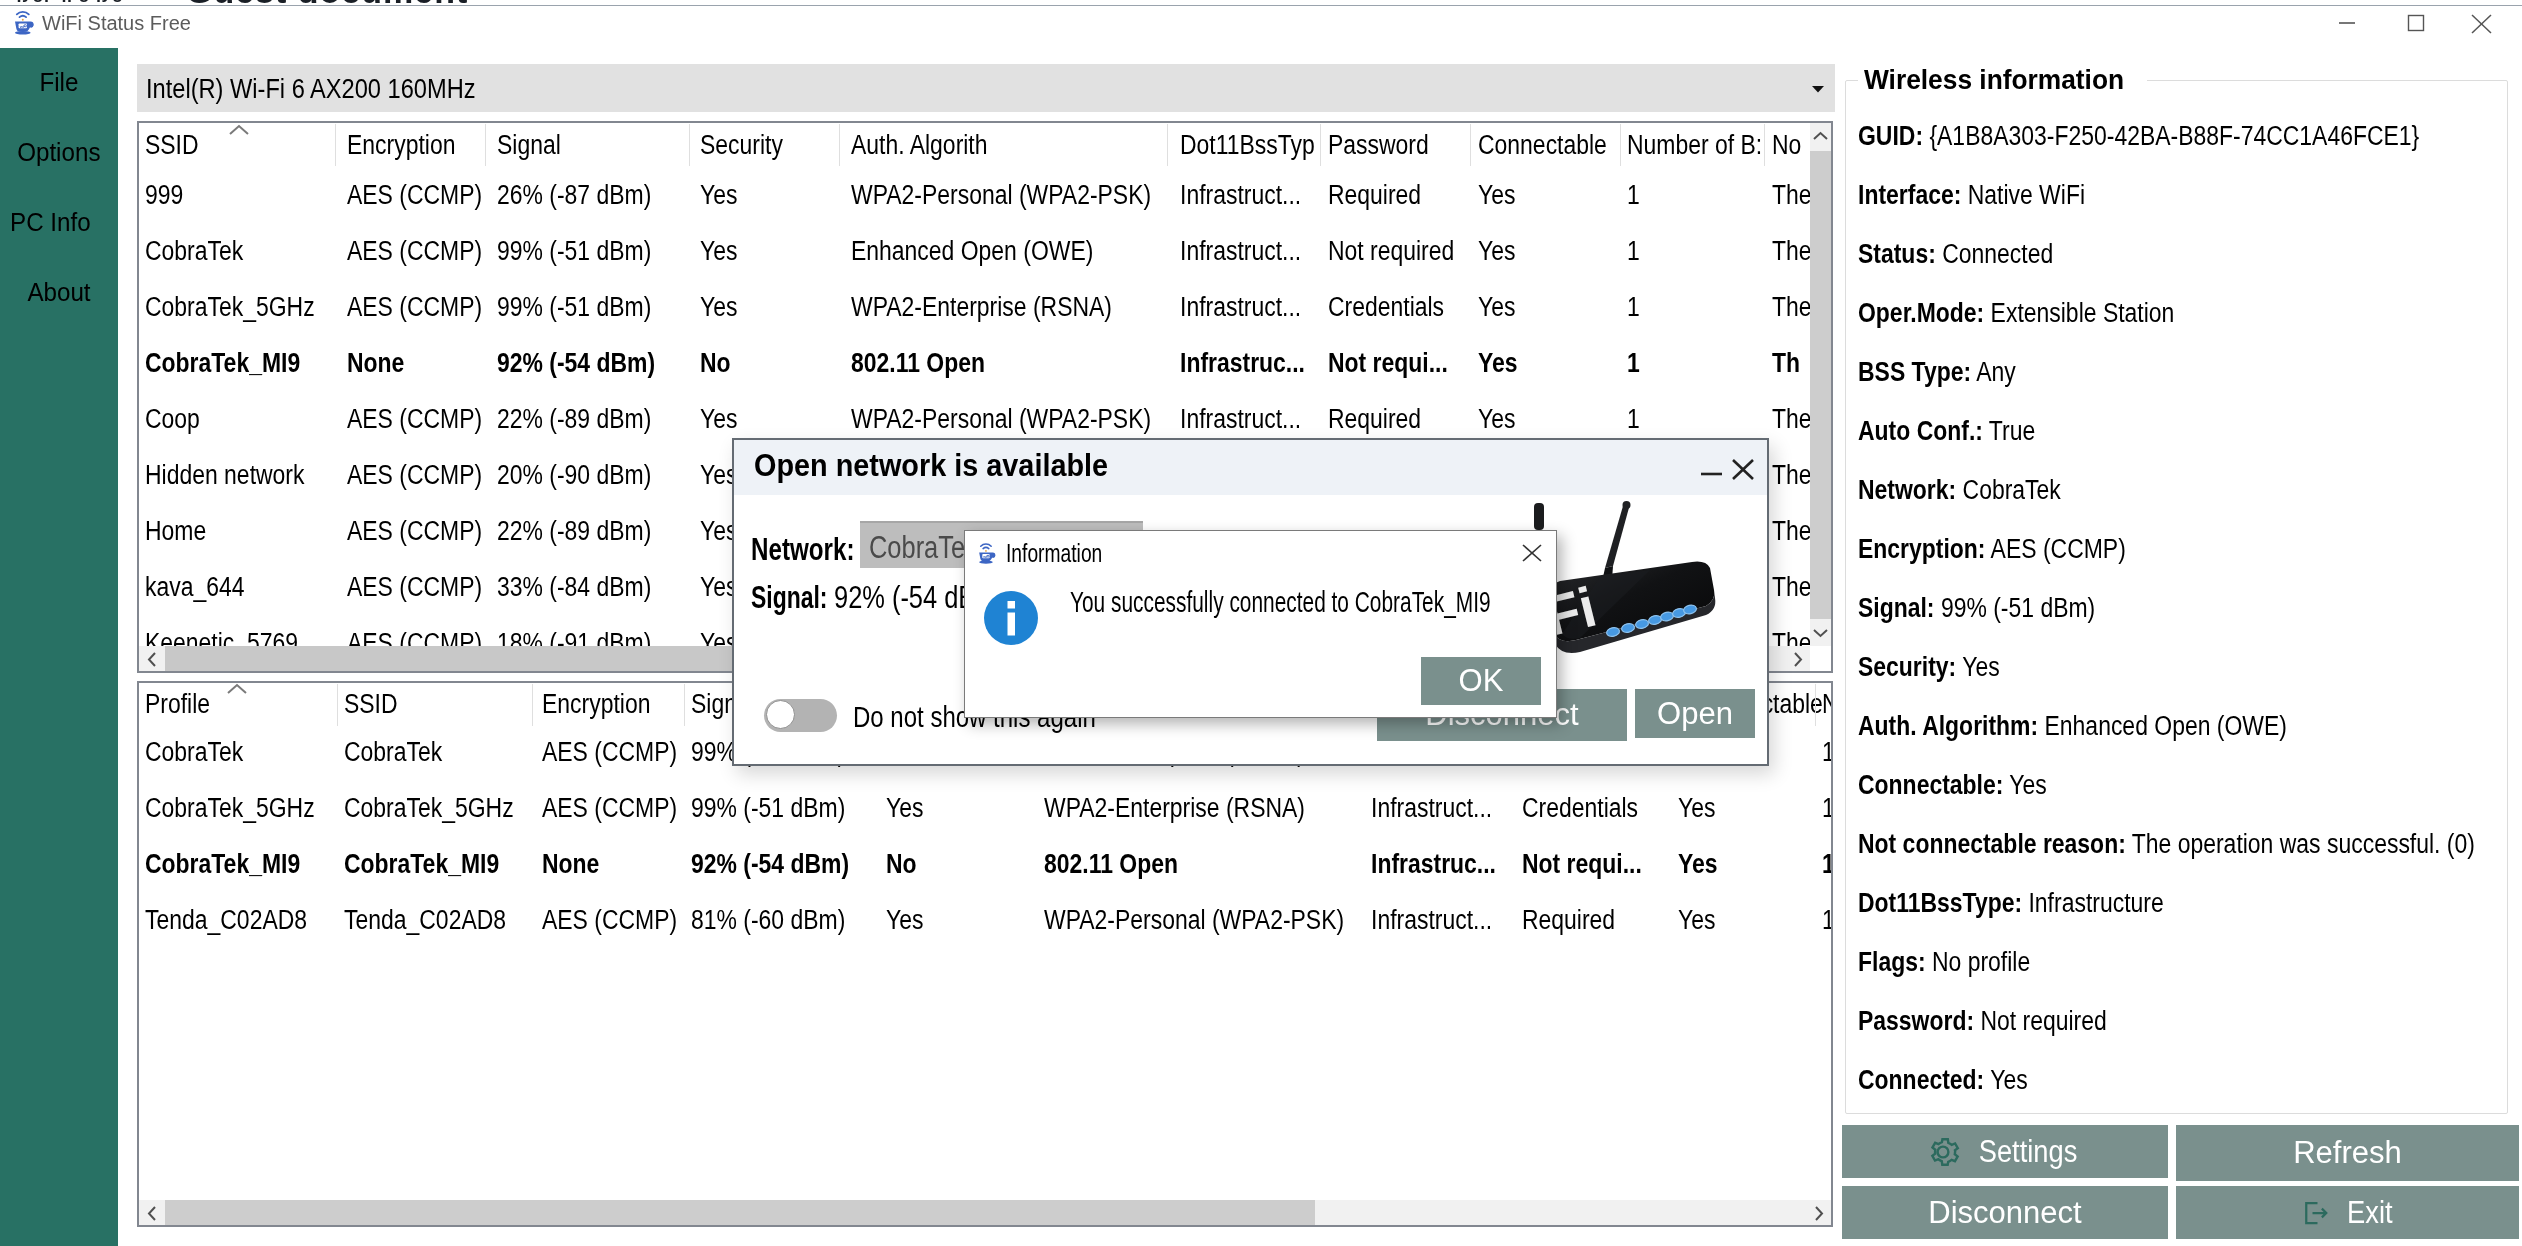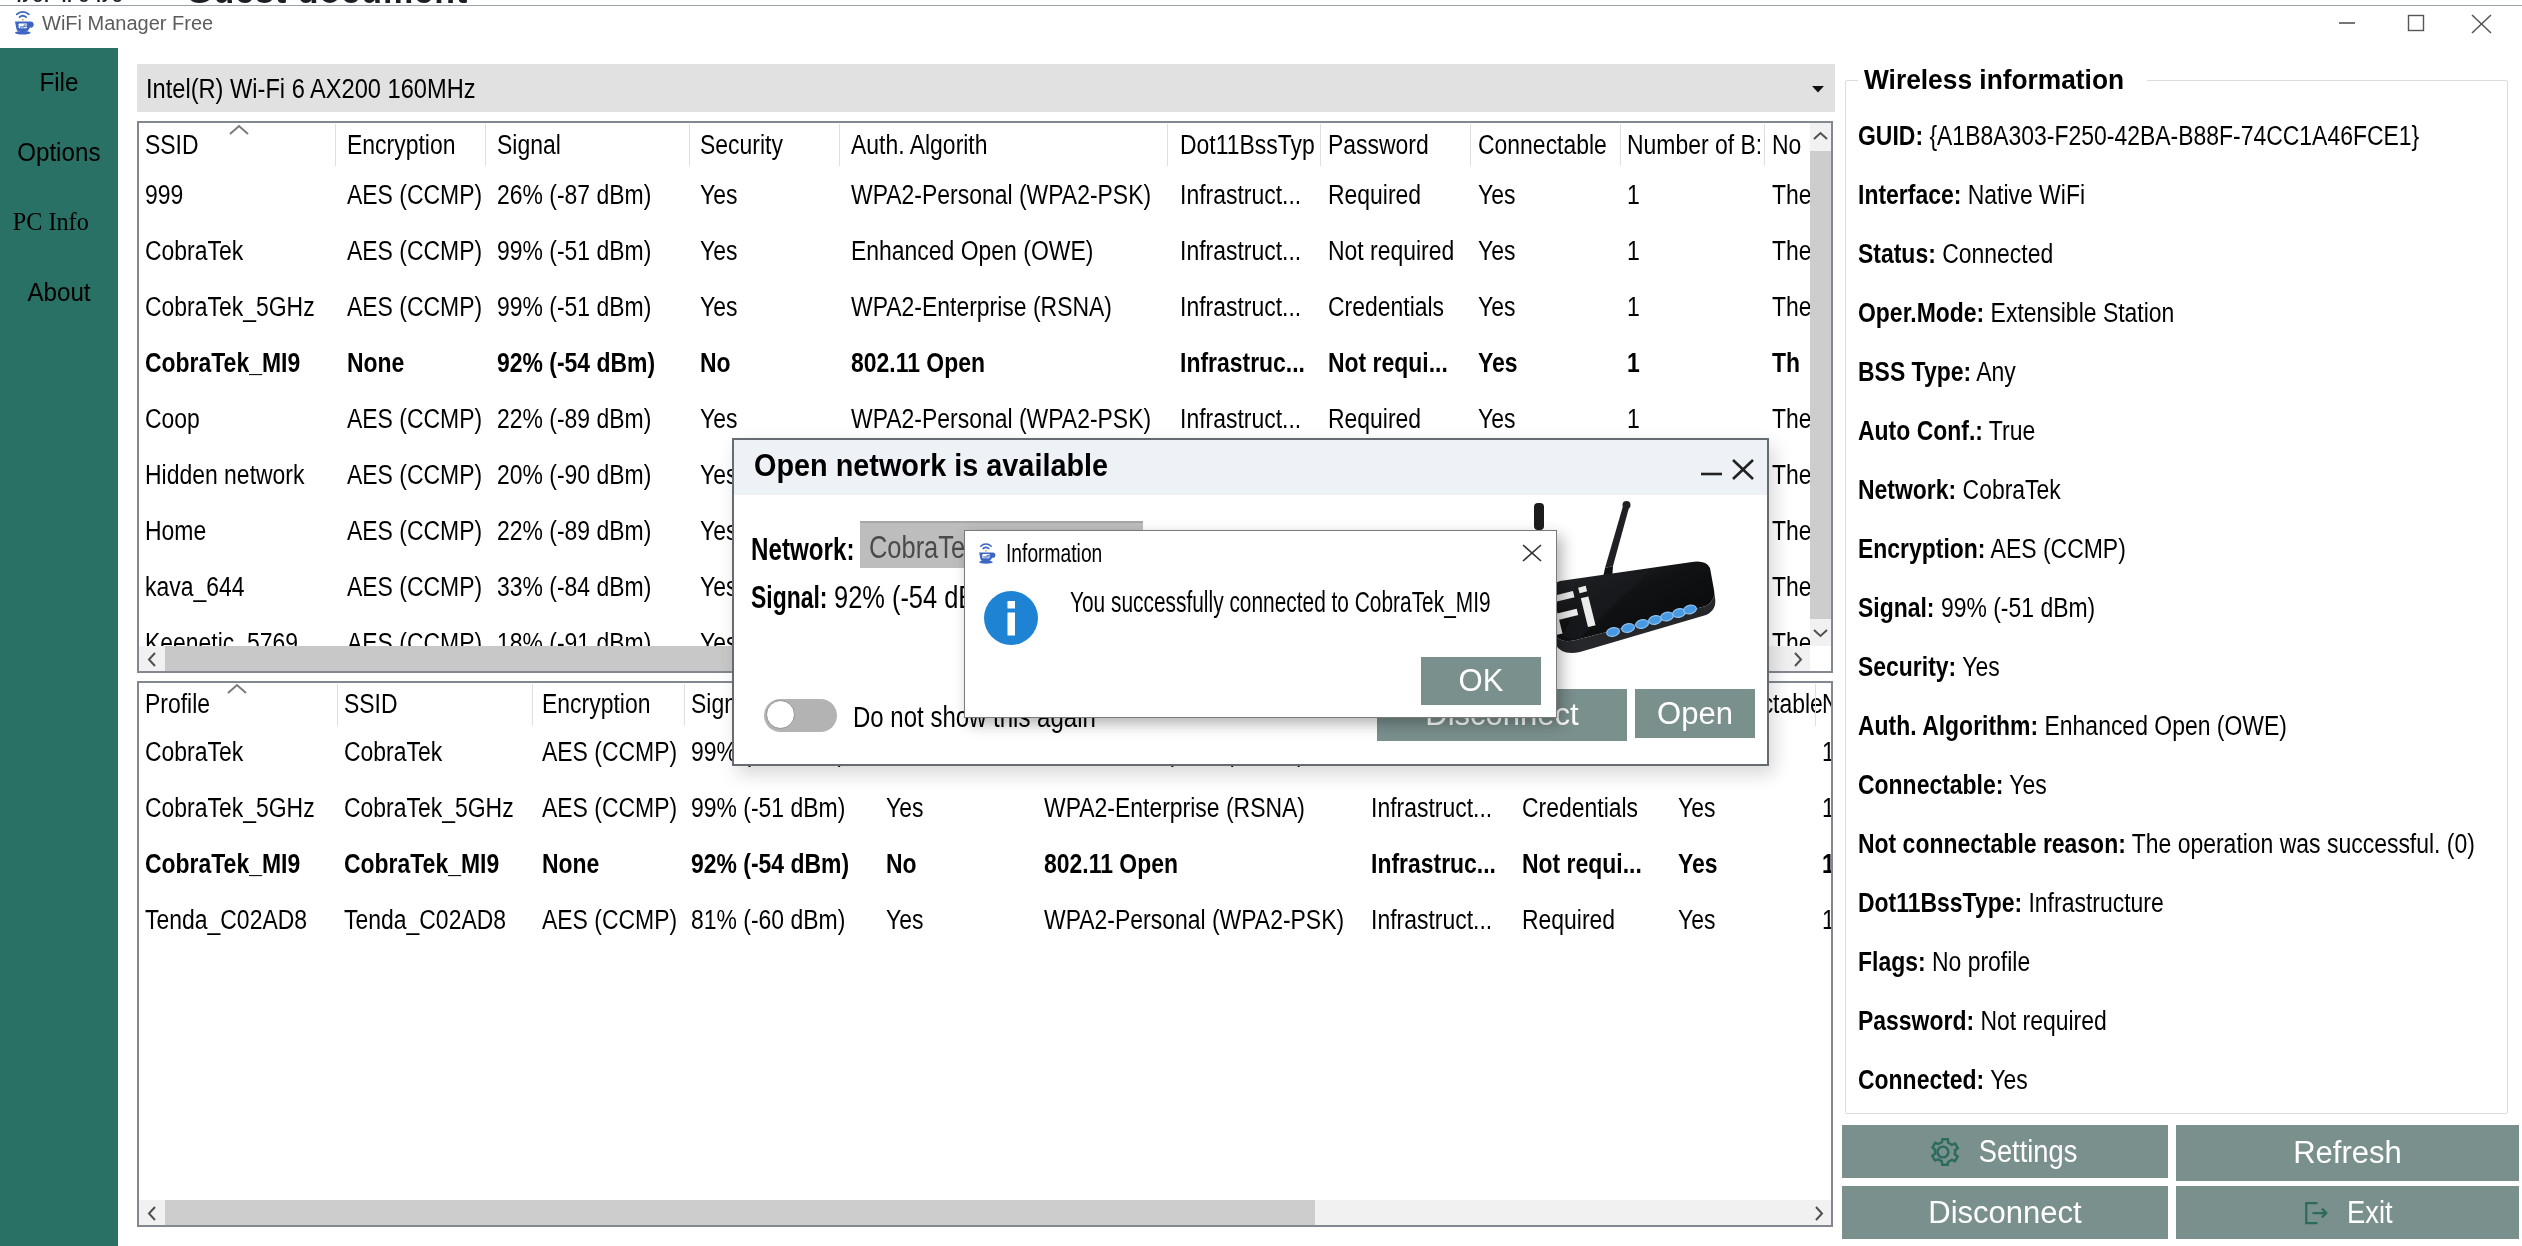--- a/index.html
+++ b/index.html
@@ -13,21 +13,21 @@
 .rp{position:absolute;font-size:27px;white-space:pre;color:#000;transform:scaleX(0.85);transform-origin:0 0;}
 .btn{position:absolute;background:#7a908d;color:#fff;display:flex;align-items:center;justify-content:center;font-size:31px;}
 .btn>span{transform:scaleX(0.88);}
 </style></head><body>
 
 <div class="abs" style="left:0;top:0;width:2522px;height:6px;overflow:hidden;background:#fff;">
 <div class="abs" style="left:0px;top:-18px;font-size:18px;font-weight:bold;color:#1a1f26;letter-spacing:0.5px;">aqygpqpgqyg</div>
 <div class="abs" style="left:186px;top:-28px;font-size:34px;font-weight:bold;color:#1a1f26;letter-spacing:1px;">Guest document</div>
 </div>
 <div class="abs" style="left:0;top:5px;width:2522px;height:1px;background:#9aa3ad;"></div>
-<div class="abs" style="left:42px;top:12px;font-size:20px;color:#5c5c5c;">WiFi Manager Free</div>
+<div class="abs" style="left:42px;top:12px;font-size:20px;color:#5c5c5c;">WiFi Status Free</div>
 <svg class="abs" style="left:12px;top:7px" width="24" height="28" viewBox="0 0 40 46">
 <g fill="none" stroke="#3d66c4" stroke-linecap="round">
 <path d="M8 12 A 14 14 0 0 1 28 12" stroke-width="3"></path>
 <path d="M12.5 16.5 A 8.6 8.6 0 0 1 23.5 16.5" stroke-width="3"></path>
 <circle cx="18" cy="21" r="1.6" fill="#e8a33d" stroke="none"></circle>
 </g>
 <g>
 <path d="M5 24 h26 a5 5 0 0 1 5 5 a5 5 0 0 1 -6.2 4.85 L28 37 a7 7 0 0 1 -6 4 h-8 a7 7 0 0 1 -6.9 -6 z" fill="#3d66c4"></path>
 <path d="M31.5 26.5 a3 3 0 0 1 0 6" fill="none" stroke="#3d66c4" stroke-width="2.4"></path>
 <ellipse cx="18" cy="42.5" rx="13" ry="3" fill="#3d66c4"></ellipse>
@@ -43,21 +43,21 @@
     <line x1="142" y1="7" x2="161" y2="25" stroke="#555" stroke-width="1.5"></line>
     <line x1="161" y1="7" x2="142" y2="25" stroke="#555" stroke-width="1.5"></line>
   </svg>
 <div class="abs" style="left:0;top:48px;width:118px;height:1198px;background:#287164;"></div>
 <div class="abs" style="left:0;top:62px;width:118px;height:40px;display:flex;align-items:center;justify-content:center;font-size:26px;color:#000;">
     <span style="transform:scaleX(0.93);display:inline-block;">File</span>
   </div>
 <div class="abs" style="left:0;top:132px;width:118px;height:40px;display:flex;align-items:center;justify-content:center;font-size:26px;color:#000;">
     <span style="transform:scaleX(0.93);display:inline-block;">Options</span>
   </div>
-<div class="abs" style="left:0;top:202px;width:101px;height:40px;display:flex;align-items:center;justify-content:center;font-size:26px;color:#000;font-family:Liberation Serif, serif;">
+<div class="abs" style="left:0;top:202px;width:101px;height:40px;display:flex;align-items:center;justify-content:center;font-size:26px;color:#000;">
     <span style="transform:scaleX(0.93);display:inline-block;">PC Info</span>
   </div>
 <div class="abs" style="left:0;top:272px;width:118px;height:40px;display:flex;align-items:center;justify-content:center;font-size:26px;color:#000;">
     <span style="transform:scaleX(0.93);display:inline-block;">About</span>
   </div>
 <div class="abs" style="left:137px;top:64px;width:1698px;height:48px;background:#e1e1e1;"></div>
 <div class="abs" style="left:146px;top:74px;font-size:27px;color:#000;transform:scaleX(0.875);transform-origin:0 0;">Intel(R) Wi-Fi 6 AX200 160MHz</div>
 <svg class="abs" style="left:1811px;top:85px" width="14" height="8" viewBox="0 0 14 8">
     <path d="M1 1 H13 L7 7.5 Z" fill="#111"></path>
   </svg>

